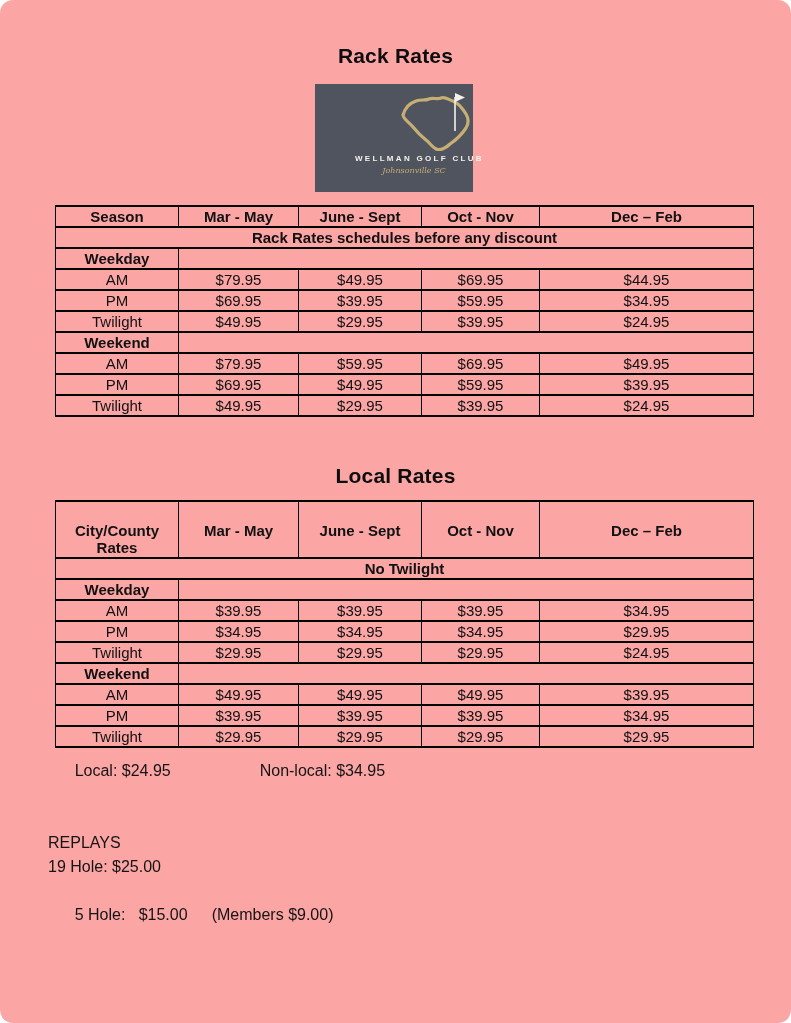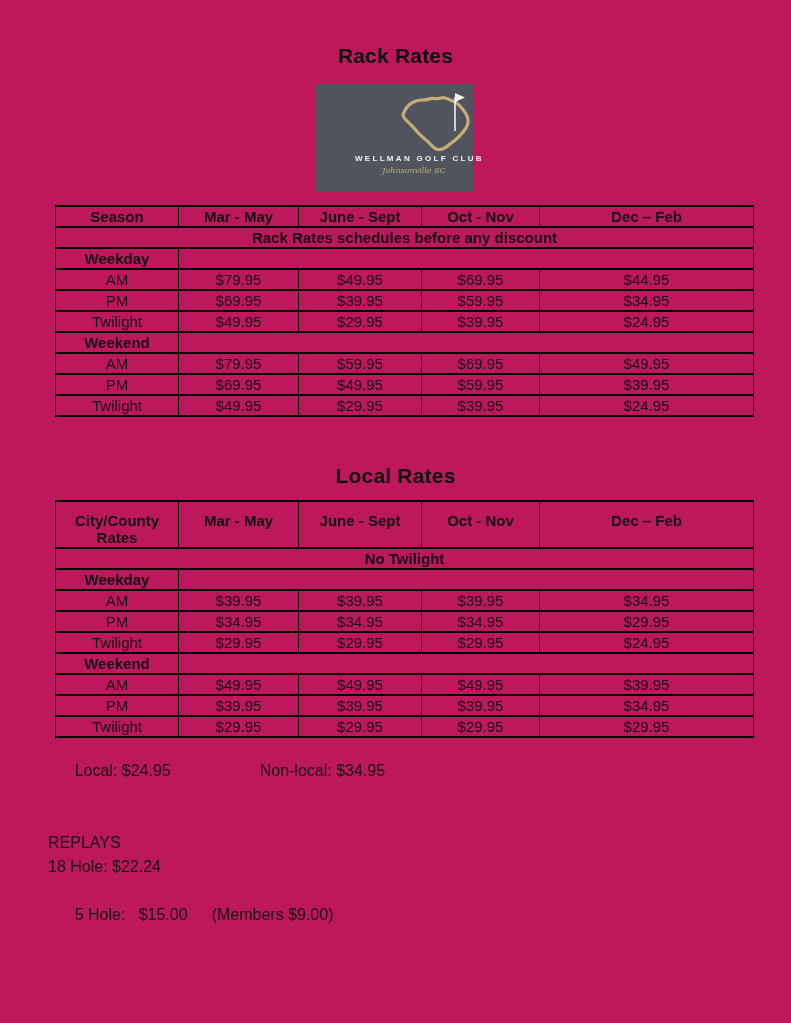--- a/index.html
+++ b/index.html
@@ -1,24 +1,25 @@
 <!DOCTYPE html>
 <html><head>
 <meta charset="utf-8">
 <style>
   * { box-sizing: border-box; }
   html, body { margin: 0; padding: 0; background: #ffffff; }
   .page {
     position: relative;
     width: 791px;
     height: 1023px;
-    background: #be185d;
+    background: #fca5a5;
     font-family: "Liberation Sans", sans-serif;
     color: #1a1a1a;
     overflow: hidden;
+    border-radius: 13px;
   }
   .doc-title {
     position: absolute;
     left: 0;
     width: 791px;
     margin: 0;
     text-align: center;
     font-size: 21px;
     font-weight: 700;
     color: #0d0d0d;
@@ -77,21 +78,21 @@
     height: 20px;
     line-height: 17px;
   }
   .rates tr.head td { font-weight: 700; height: 21px; }
   .rates tr.sub td { font-weight: 700; }
   .rates td.sec { font-weight: 700; }
   #local-table td { height: 17px; }
   #local-table tr.head td {
     height: 36px;
     vertical-align: top;
-    padding-top: 10px;
+    padding-top: 20px;
   }
 
   
   .notes {
     position: absolute;
     left: 48px;
     top: 735px;
     width: 680px;
     font-size: 16px;
     line-height: 24px;
@@ -275,19 +276,19 @@
         <td>$29.95</td>
       </tr>
     </tbody>
   </table>
 
   <div class="notes">
     <div class="line">
       <span class="w185">Local: $24.95</span><span>Non-local: $34.95</span>
     </div>
     <div class="line gap">REPLAYS</div>
-    <div class="line">18 Hole: $22.24</div>
+    <div class="line">19 Hole: $25.00</div>
     <div class="line">
       <span class="w64">5 Hole:</span><span class="w73">$15.00</span><span>(Members $9.00)</span>
     </div>
   </div>
 
 </div>
 
 </body></html>

